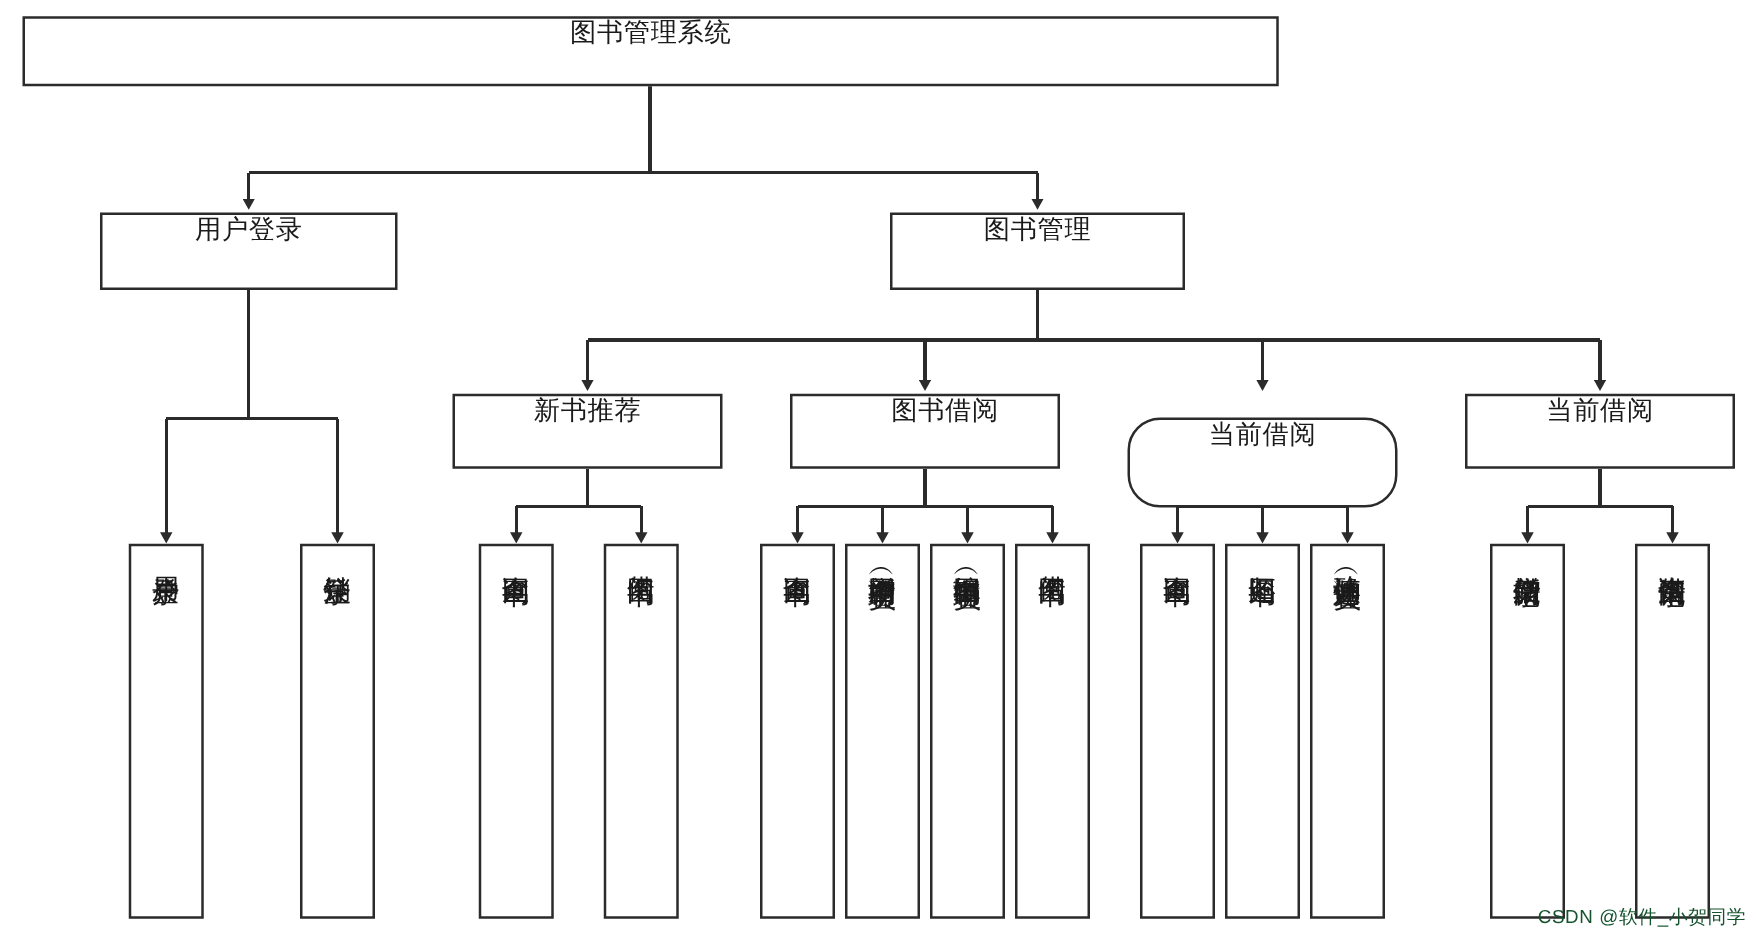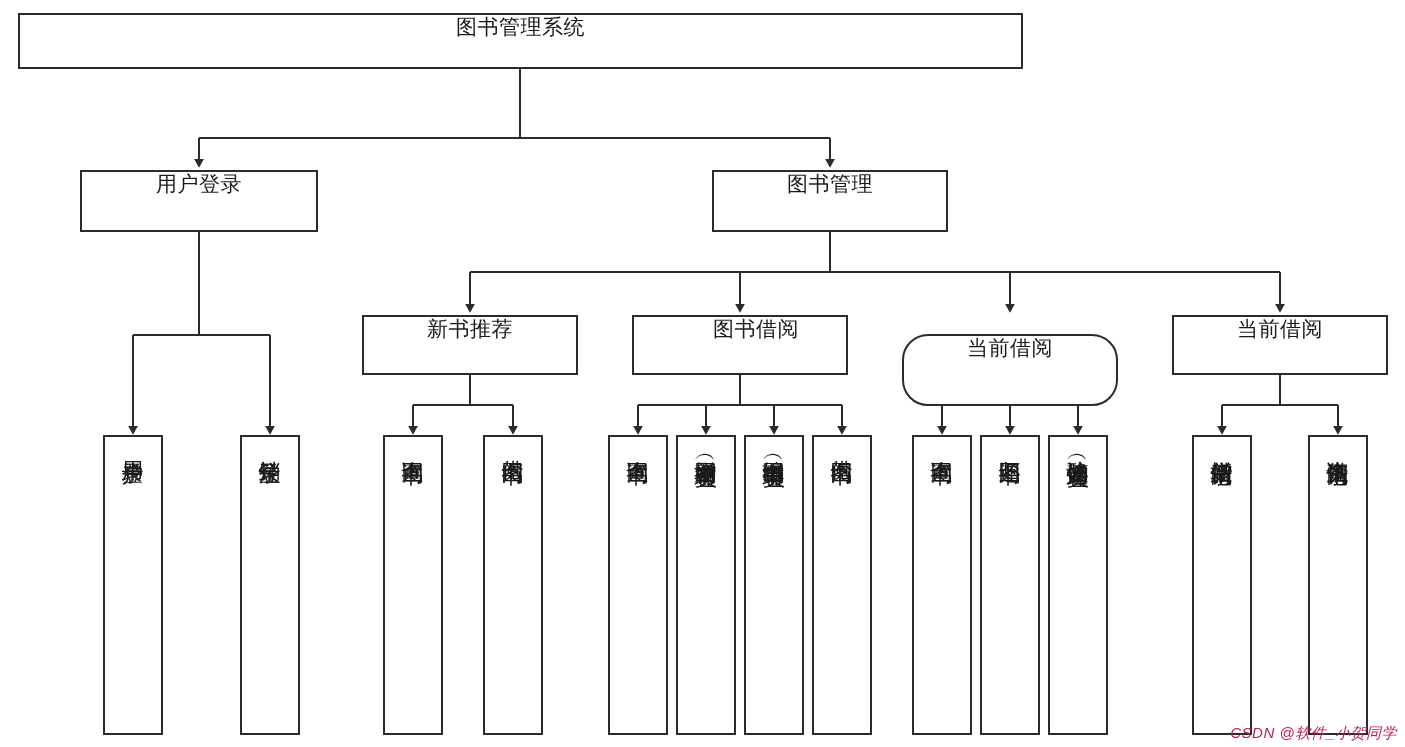--- a/index.html
+++ b/index.html
@@ -60,25 +60,24 @@
     font-size: 22px;
     line-height: 1.14;
     letter-spacing: 1px;
     white-space: nowrap;
   }
   #watermark {
     position: absolute;
     right: 8px;
     bottom: 4px;
     font-size: 15px;
-    color: #be185d;
+    color: #14532d;
     letter-spacing: 0.5px;
     white-space: nowrap;
     user-select: none;
-    font-style: italic;
   }
 </style>
 </head>
 <body>
 
 <div id="diagram-root">
 
   <svg id="edge-layer" viewBox="0 0 1405 747" width="1405" height="747" xmlns="http://www.w3.org/2000/svg">
     <defs>
       <marker id="arrow" markerWidth="9" markerHeight="10" refX="1.2" refY="5" orient="auto" markerUnits="userSpaceOnUse">

